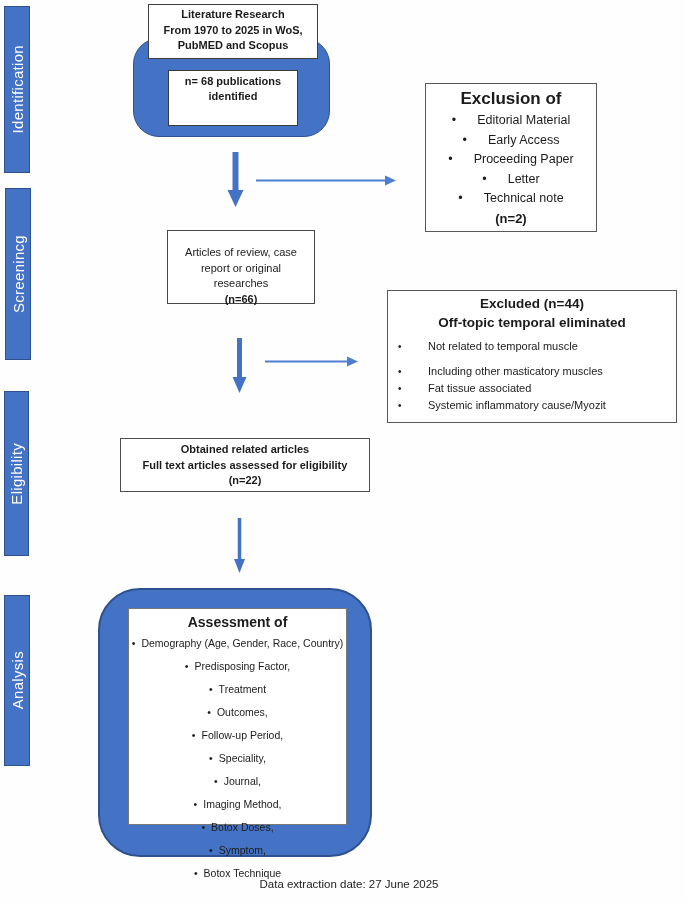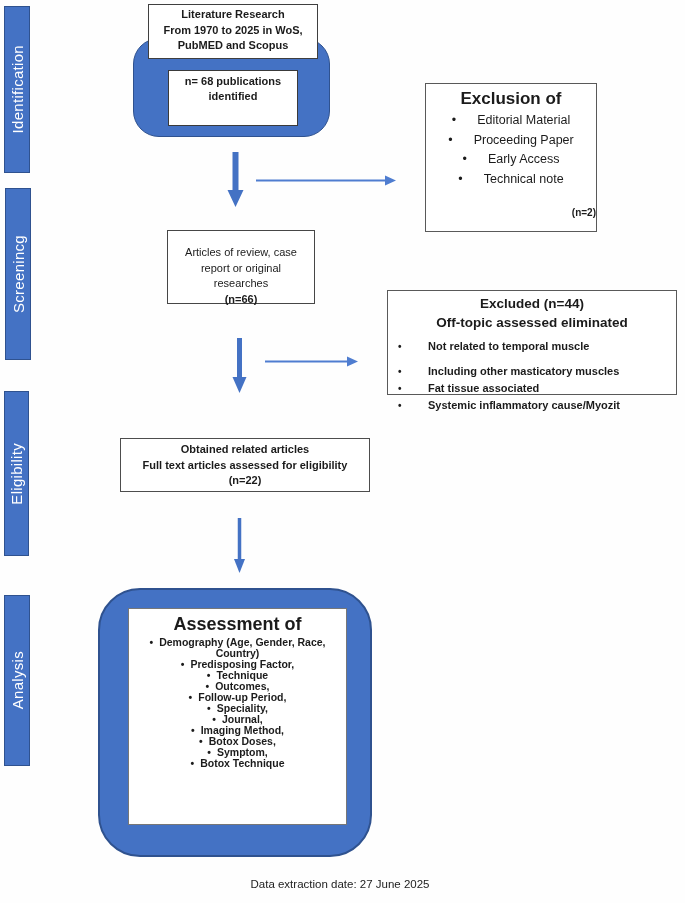--- a/index.html
+++ b/index.html
@@ -27,49 +27,49 @@
   .blue-round { position:absolute; background:#4472C4; border:1.5px solid #2F528F; }
   #ident-blue    { left:133px; top:38px;  width:197px; height:99px;  border-radius:26px; }
   #analysis-blue { left:98px;  top:588px; width:274px; height:269px; border-radius:42px; border-width:2px; }
 
   
   .white-box { position:absolute; background:#ffffff; border:1.5px solid #4d4d4d; text-align:center; }
   #literature-box { left:148px; top:4px;   width:170px; height:55px;  font-weight:bold; font-size:11px;  line-height:15.5px; padding-top:2px; border-color:#3f3f3f;text-align:center; }
   #identified-box { left:168px; top:70px;  width:130px; height:56px;  font-weight:bold; font-size:11px;  line-height:15px;   padding-top:3px; border-color:#3a3a3a; }
   #exclusion-box  { left:425px; top:83px;  width:172px; height:149px; border-color:#595959; padding-top:5px; }
   #articles-box   { left:167px; top:230px; width:148px; height:74px;  font-size:11px; line-height:15.5px; padding-top:14px; border-color:#464646; }
-  #excluded-box   { left:387px; top:290px; width:290px; height:105px; border-color:#595959; padding-top:4px; }
+  #excluded-box   { left:387px; top:290px; width:290px; height:133px; border-color:#595959; padding-top:4px; }
   #obtained-box   { left:120px; top:438px; width:250px; height:54px;  font-weight:bold; font-size:11px; line-height:15.5px; padding-top:3px; }
   #assessment-box { left:128px; top:608px; width:219px; height:217px; border:1px solid #777777; padding-top:5px; }
 
   .bx-title { font-weight:bold; font-size:17px; }
 
   
   #exclusion-box .bx-title { margin-bottom:2px; }
   .exclusion-list .line { font-size:12.5px; line-height:19.5px; }
   .exclusion-list .b { margin-right:21px; }
-  #exclusion-count { font-weight:bold; font-size:10px; margin-top:18px;text-align:right; }
+  #exclusion-count { font-weight:bold; font-size:13px; margin-top:2px; }
 
   .n-bold { font-weight:bold; }
 
   
   #excluded-box .bx-title { font-size:13.5px; line-height:18.5px; }
   .excluded-list { margin-top:6px; text-align:left; }
-  .excluded-list .line { font-size:11px; font-weight:700; line-height:17px; padding-left:10px; }
+  .excluded-list .line { font-size:11px; font-weight:400; line-height:17px; padding-left:10px; }
   .excluded-list .line:first-child { margin-bottom:8px; }
   .excluded-list .b { display:inline-block; width:30px; font-size:10px; }
 
   
-  #assessment-box .bx-title { font-size:18px; margin-bottom:2px; }
-  .assessment-list .line { font-size:10.5px; font-weight:bold; line-height:11px; }
+  #assessment-box .bx-title { font-size:14px; margin-bottom:2px; }
+  .assessment-list .line { font-size:10.5px; font-weight:normal; line-height:23px; }
   .assessment-list .b { margin-right:6px; }
 
   .arrow { position:absolute; }
 
-  #footer-note { position:absolute; left:4px; top:878px; width:672px; text-align:center; font-size:11.5px; color:#222222; }
+  #footer-note { position:absolute; left:13px; top:878px; width:672px; text-align:center; font-size:11.5px; color:#222222; }
 </style>
 </head>
 <body>
 
 <div id="canvas">
 
   <div class="stage" id="stage-identification">
     <span class="vtext">Identification</span>
   </div>
   <div class="stage" id="stage-screening">
@@ -111,58 +111,59 @@
   </svg>
   <svg class="arrow" style="left:233px; top:518px;" width="13" height="55" viewBox="0 0 13 55">
     <rect x="4.75" y="0" width="3.5" height="42" fill="#4472C4"></rect>
     <polygon points="1,41 12,41 6.5,55" fill="#4472C4"></polygon>
   </svg>
 
   <div class="white-box" id="exclusion-box">
     <div class="bx-title">Exclusion of</div>
     <div class="exclusion-list">
         <div class="line"><span class="b">•</span><span class="t">Editorial Material</span></div>
+        <div class="line"><span class="b">•</span><span class="t">Early Access</span></div>
         <div class="line"><span class="b">•</span><span class="t">Proceeding Paper</span></div>
-        <div class="line"><span class="b">•</span><span class="t">Early Access</span></div>
+        <div class="line"><span class="b">•</span><span class="t">Letter</span></div>
         <div class="line"><span class="b">•</span><span class="t">Technical note</span></div>
       </div>
     <div id="exclusion-count">(n=2)</div>
   </div>
 
   <div class="white-box" id="articles-box">
     <div>Articles of review, case</div>
     <div>report or original</div>
     <div>researches</div>
     <div class="n-bold">(n=66)</div>
   </div>
 
   <div class="white-box" id="excluded-box">
     <div class="bx-title">Excluded (n=44)</div>
-    <div class="bx-title">Off-topic assessed eliminated</div>
+    <div class="bx-title">Off-topic temporal eliminated</div>
     <div class="excluded-list">
         <div class="line"><span class="b">•</span><span class="t">Not related to temporal muscle</span></div>
         <div class="line"><span class="b">•</span><span class="t">Including other masticatory muscles</span></div>
         <div class="line"><span class="b">•</span><span class="t">Fat tissue associated</span></div>
         <div class="line"><span class="b">•</span><span class="t">Systemic inflammatory cause/Myozit</span></div>
       </div>
   </div>
 
   <div class="white-box" id="obtained-box">
     <div>Obtained related articles</div>
     <div>Full text articles assessed for eligibility</div>
     <div>(n=22)</div>
   </div>
 
   <div class="blue-round" id="analysis-blue"></div>
   <div class="white-box" id="assessment-box">
     <div class="bx-title">Assessment of</div>
     <div class="assessment-list">
         <div class="line"><span class="b">•</span><span class="t">Demography (Age, Gender, Race, Country)</span></div>
         <div class="line"><span class="b">•</span><span class="t">Predisposing Factor,</span></div>
-        <div class="line"><span class="b">•</span><span class="t">Technique</span></div>
+        <div class="line"><span class="b">•</span><span class="t">Treatment</span></div>
         <div class="line"><span class="b">•</span><span class="t">Outcomes,</span></div>
         <div class="line"><span class="b">•</span><span class="t">Follow-up Period,</span></div>
         <div class="line"><span class="b">•</span><span class="t">Speciality,</span></div>
         <div class="line"><span class="b">•</span><span class="t">Journal,</span></div>
         <div class="line"><span class="b">•</span><span class="t">Imaging Method,</span></div>
         <div class="line"><span class="b">•</span><span class="t">Botox Doses,</span></div>
         <div class="line"><span class="b">•</span><span class="t">Symptom,</span></div>
         <div class="line"><span class="b">•</span><span class="t">Botox Technique</span></div>
       </div>
   </div>

